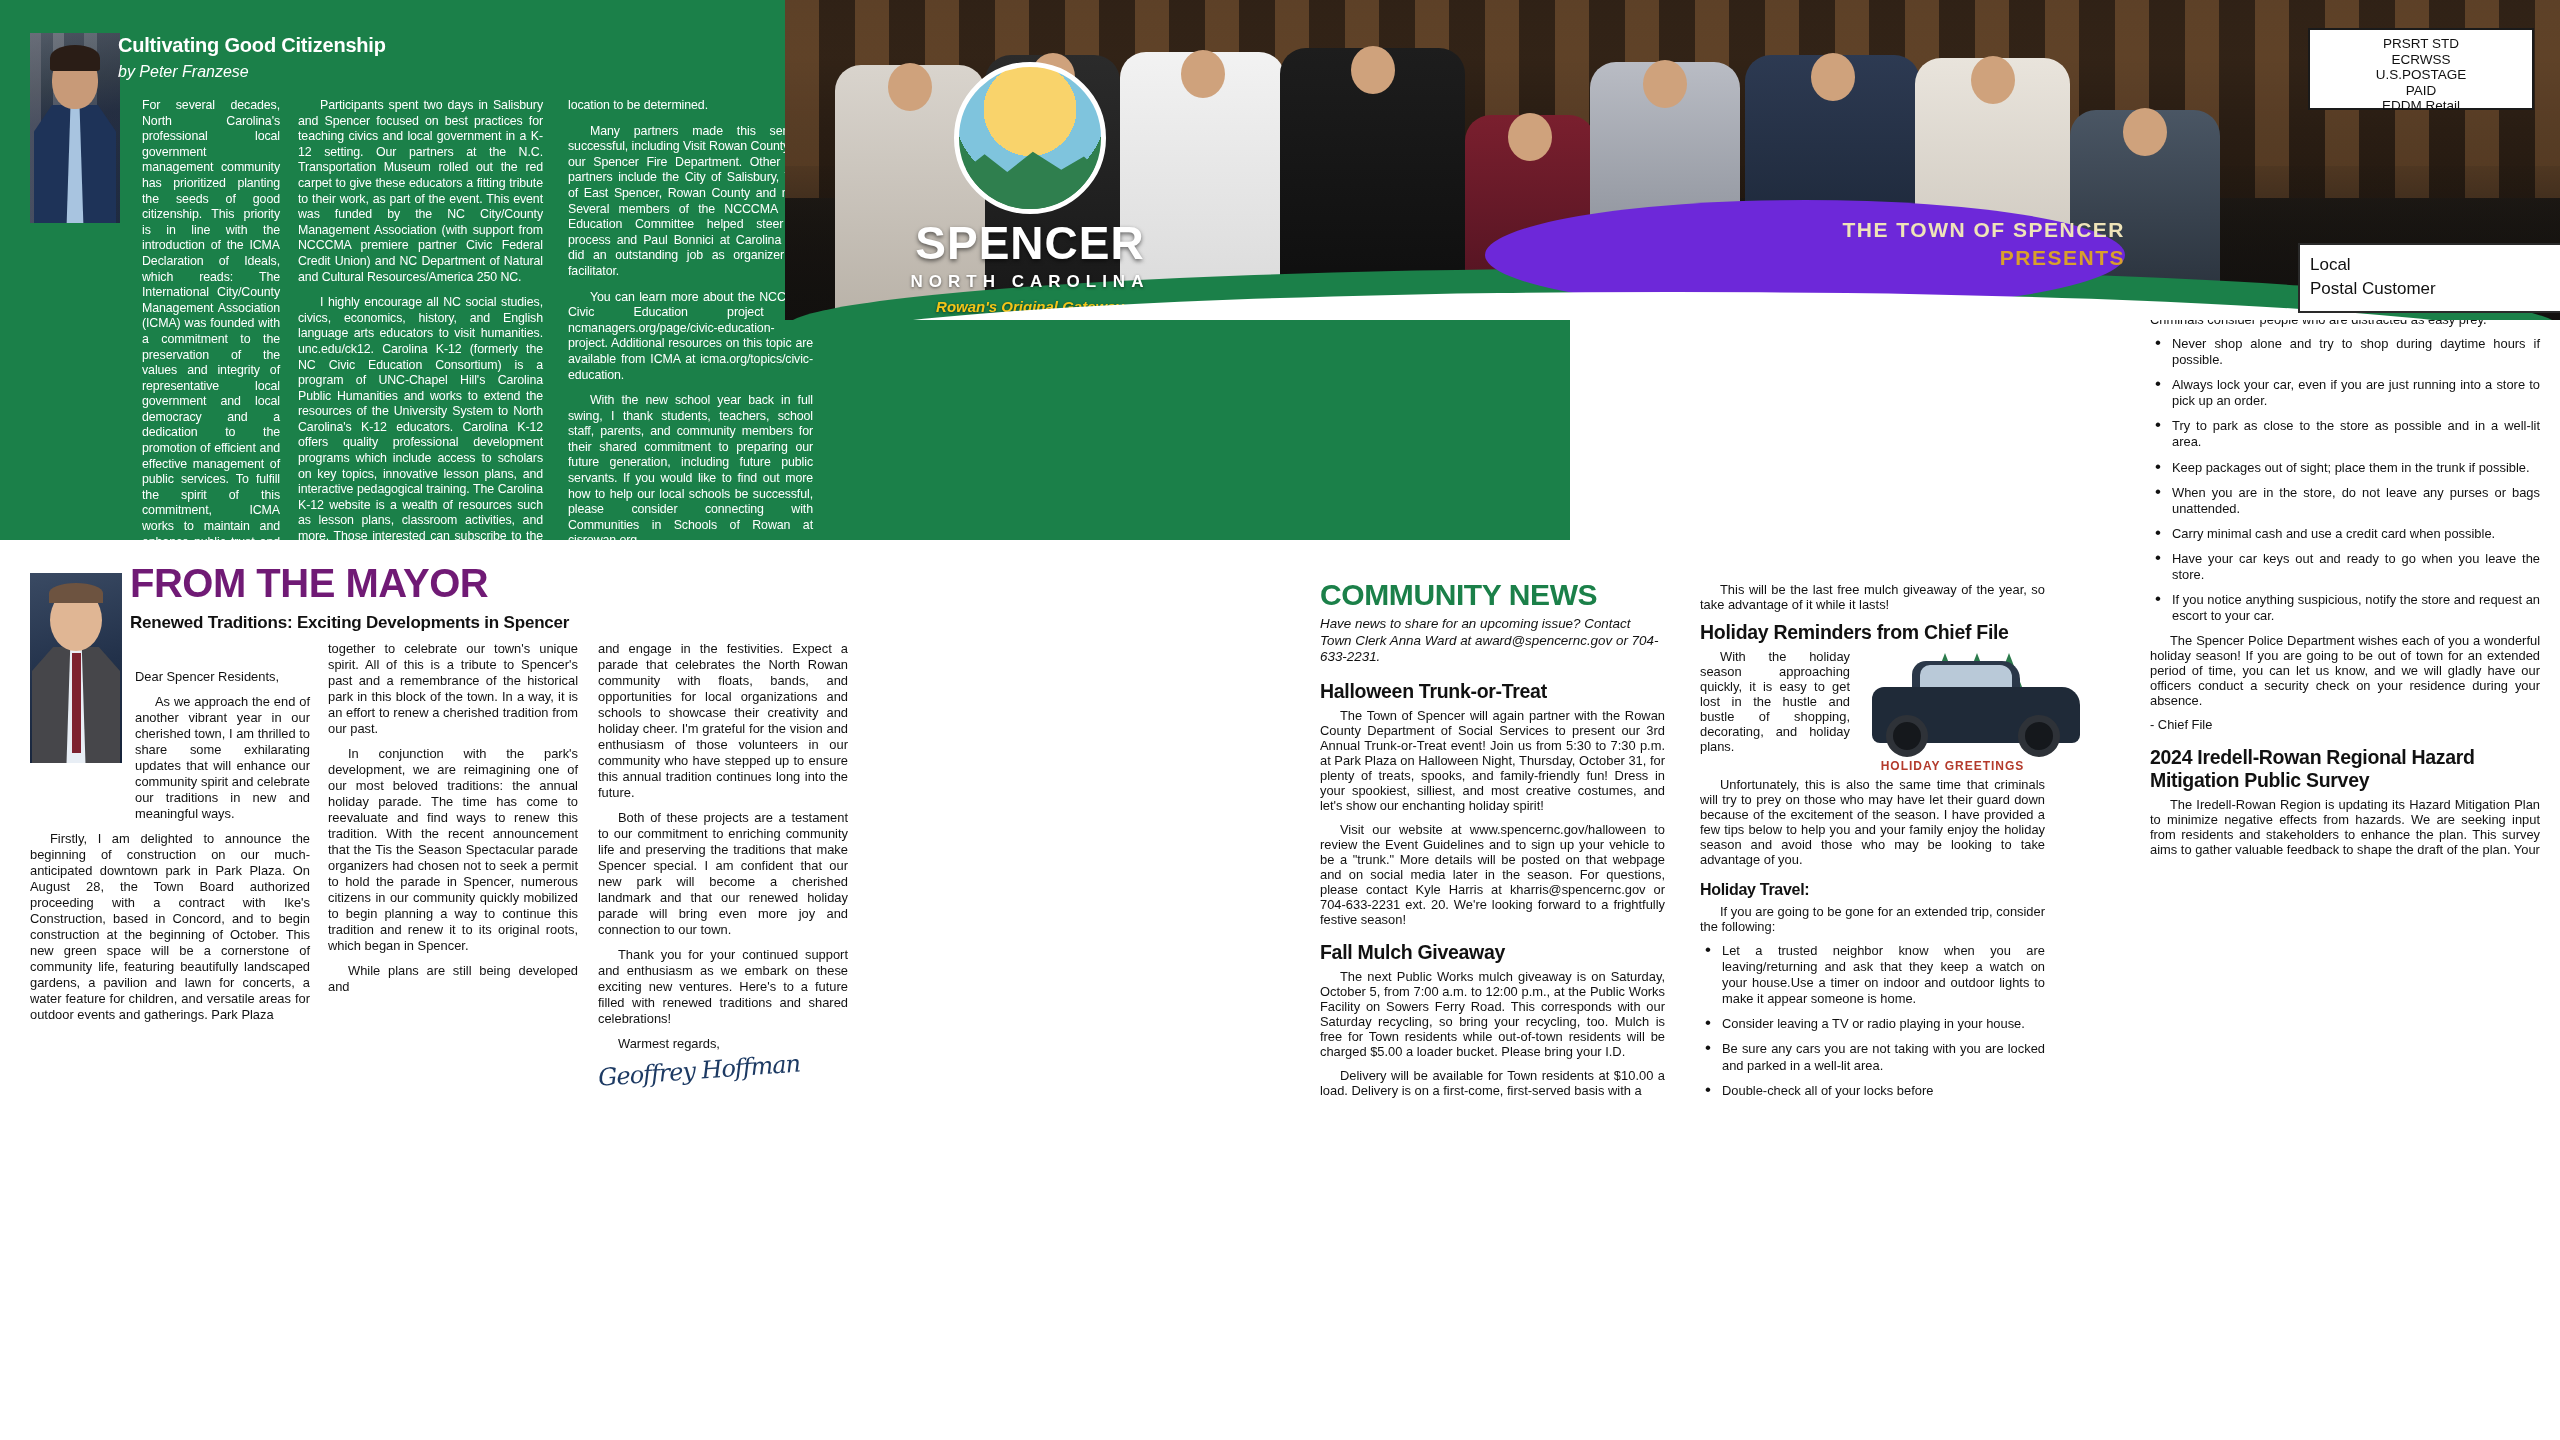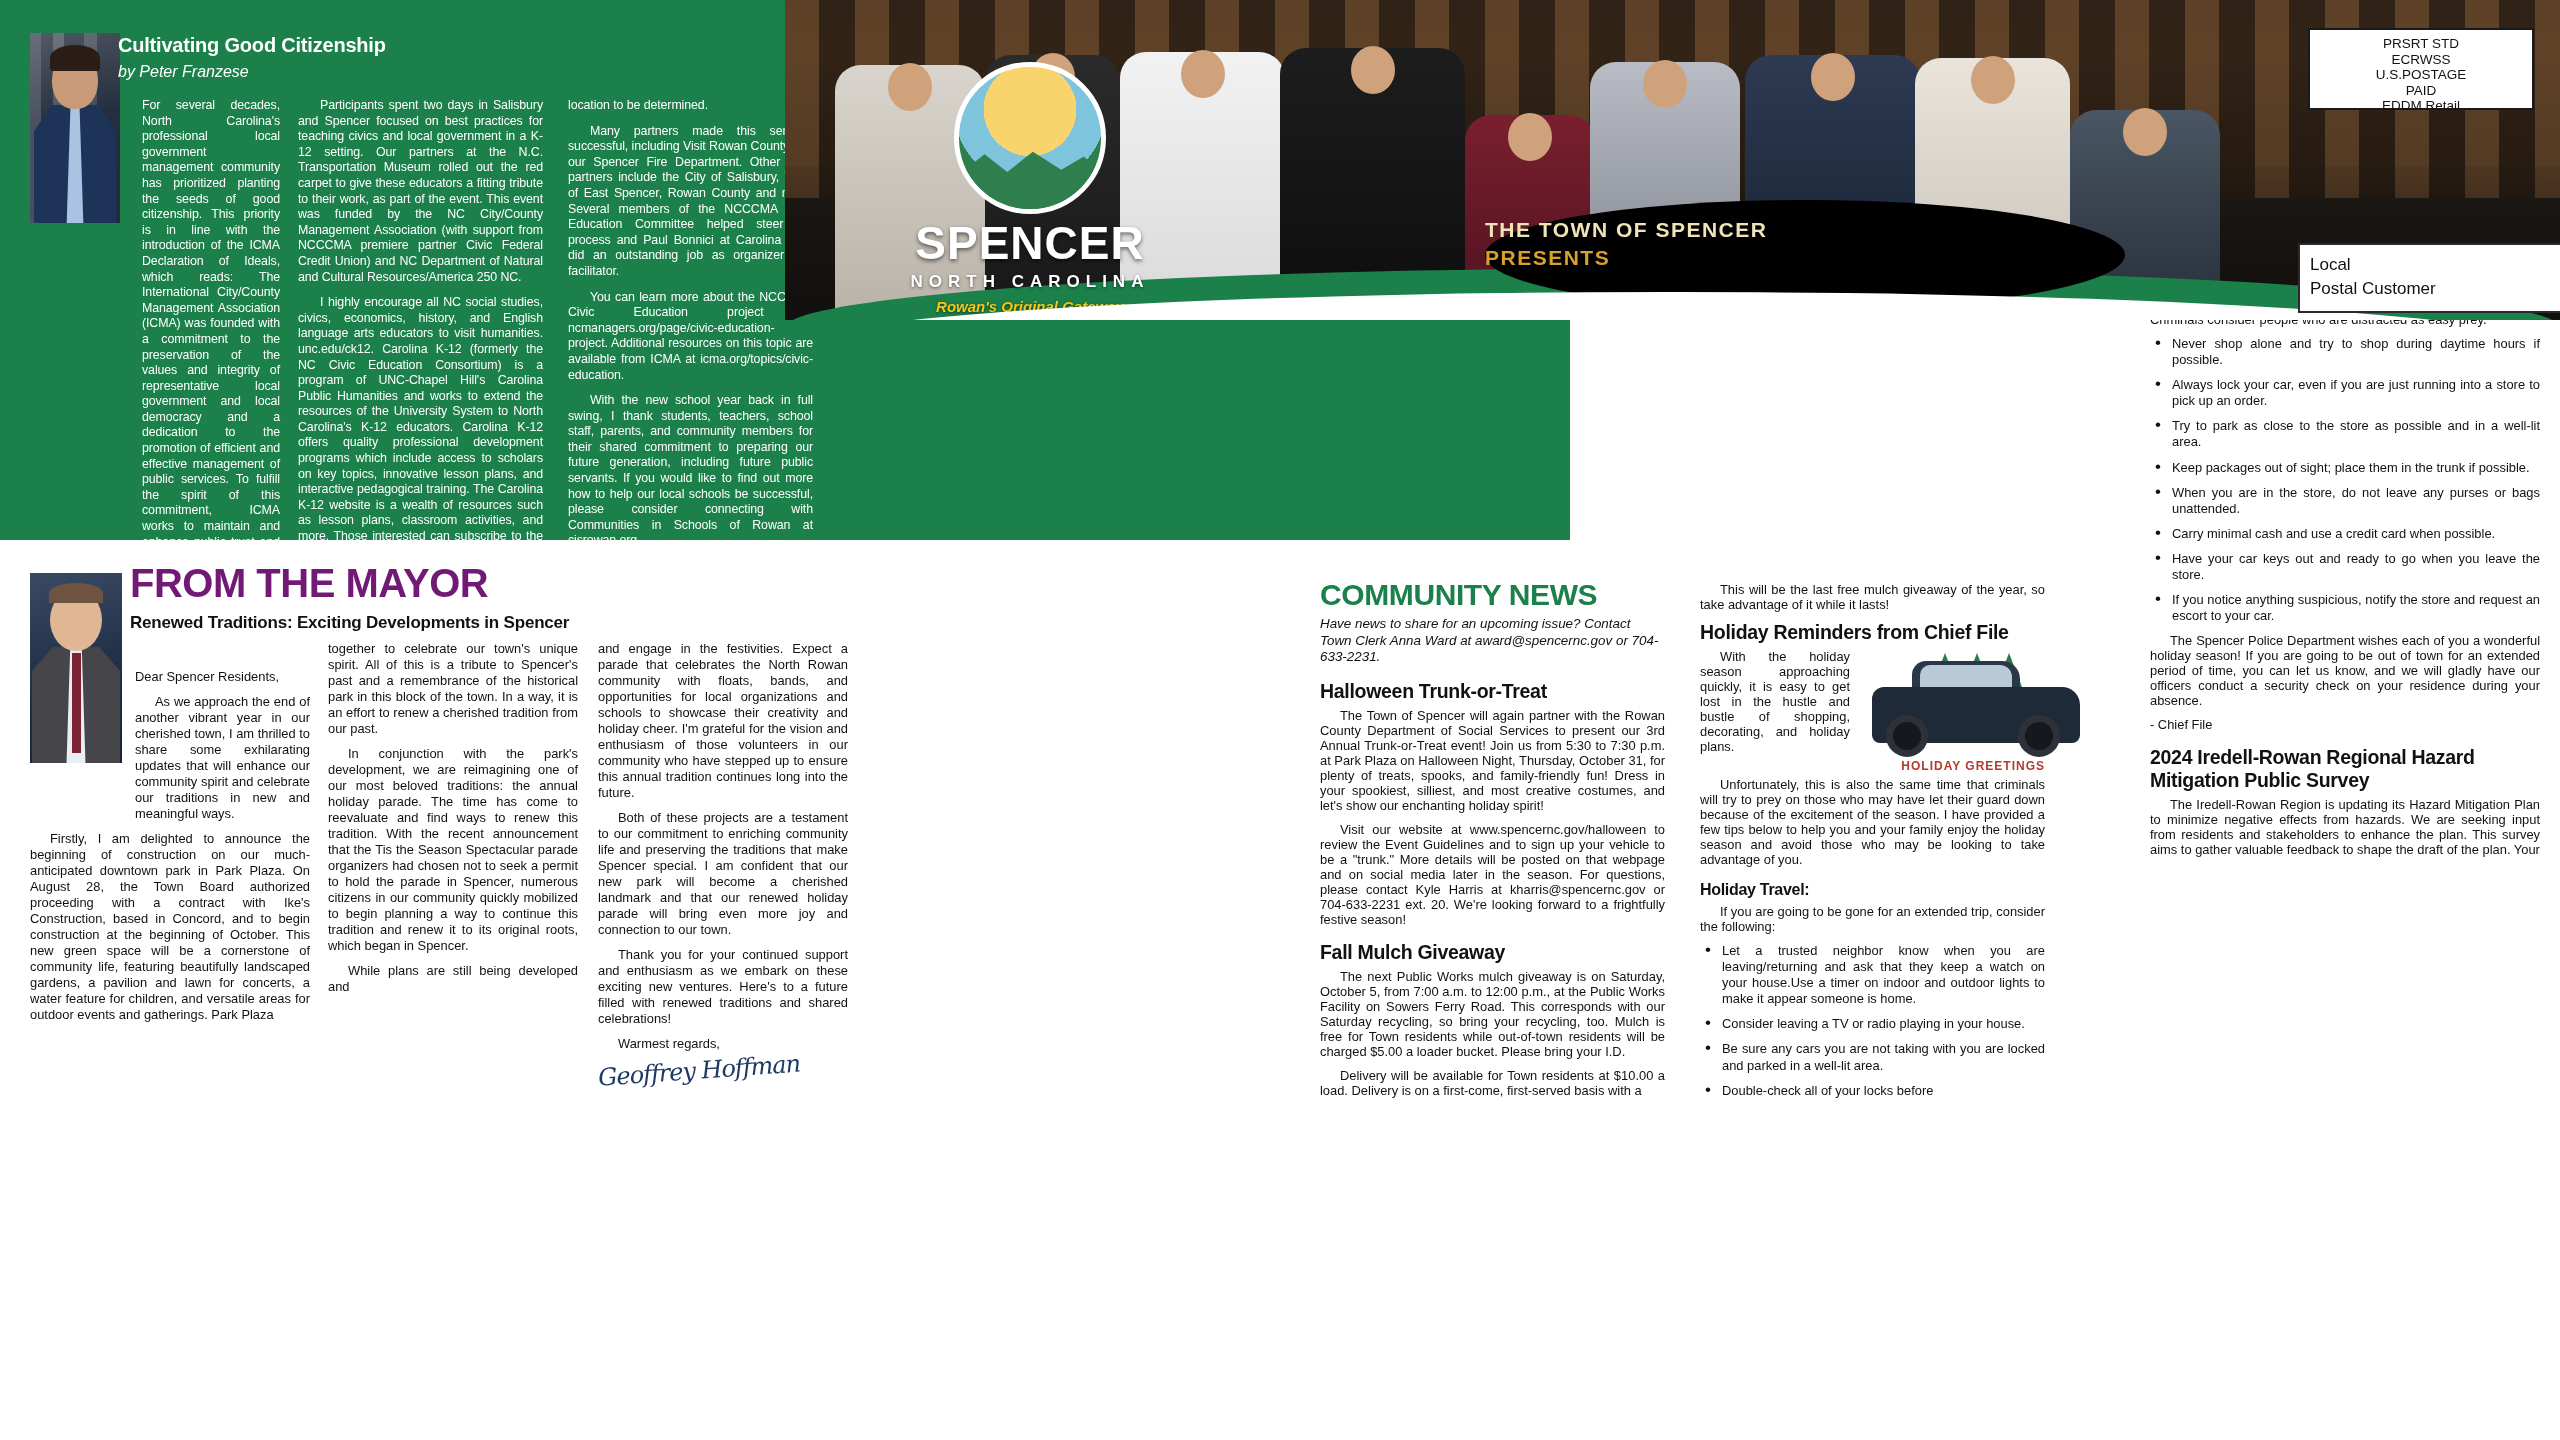--- a/index.html
+++ b/index.html
@@ -128,21 +128,21 @@
   .logo-state {
     font-size:17px; font-weight:700; color:#ffffff; letter-spacing:6px; margin-top:2px;
     text-shadow:0 1px 3px rgba(0,0,0,.55);
   }
   .logo-tag {
     font-size:15px; font-style:italic; font-weight:700; color:#f5c518; margin-top:6px;
     text-shadow:0 1px 3px rgba(0,0,0,.6);
   }
   .oval-banner {
     position:absolute; left:700px; bottom:10px; width:640px; height:110px; z-index:5;
-    background:#000000; border-radius:50%; text-align:left; padding-top:18px;
+    background:#6d28d9; border-radius:50%; text-align:right; padding-top:18px;
   }
   .oval-line1 { font-size:21px; font-weight:800; color:#efe4b8; letter-spacing:1.5px; }
   .oval-line2 { font-size:21px; font-weight:800; color:#d9a02b; letter-spacing:1.5px; margin-top:4px; }
   .banner-green-swoosh {
     position:absolute; left:0; bottom:-8px; width:100%; height:60px; z-index:3;
     background:#1b8049; border-radius: 50% 50% 0 0 / 100% 100% 0 0;
   }
   .banner-white-swoosh {
     position:absolute; left:0; bottom:-30px; width:100%; height:58px; z-index:6;
     background:#ffffff; border-radius: 50% 50% 0 0 / 100% 100% 0 0;
@@ -208,21 +208,21 @@
     background:#b9c9d8; border-radius:10px 12px 0 0;
   }
   .wheel { position:absolute; bottom:14px; width:42px; height:42px; border-radius:50%;
            background:#15181c; border:7px solid #2e3238; }
   .wheel.l { left:26px; } .wheel.r { left:158px; }
   .tree { position:absolute; bottom:84px; width:0; height:0;
           border-left:13px solid transparent; border-right:13px solid transparent;
           border-bottom:34px solid #2b7a4b; }
   .tree.t1 { left:72px; } .tree.t2 { left:104px; } .tree.t3 { left:136px; }
   .greet {
-    position:absolute; bottom:-2px; left:0; width:100%; text-align:right;
+    position:absolute; bottom:-2px; left:0; width:100%; text-align:center;
     font-size:12px; font-weight:700; color:#b33a2b; letter-spacing:1px;
   }
 
   
   .mayor-wrap { position:absolute; left:0; top:545px; width:1310px; height:895px; background:#fff; }
   .mayor-photo {
     position:absolute; left:30px; top:28px; width:92px; height:190px;
     background:linear-gradient(165deg,#3a4a63 0%,#22314a 50%,#16233a 100%);
     overflow:hidden;
   }

